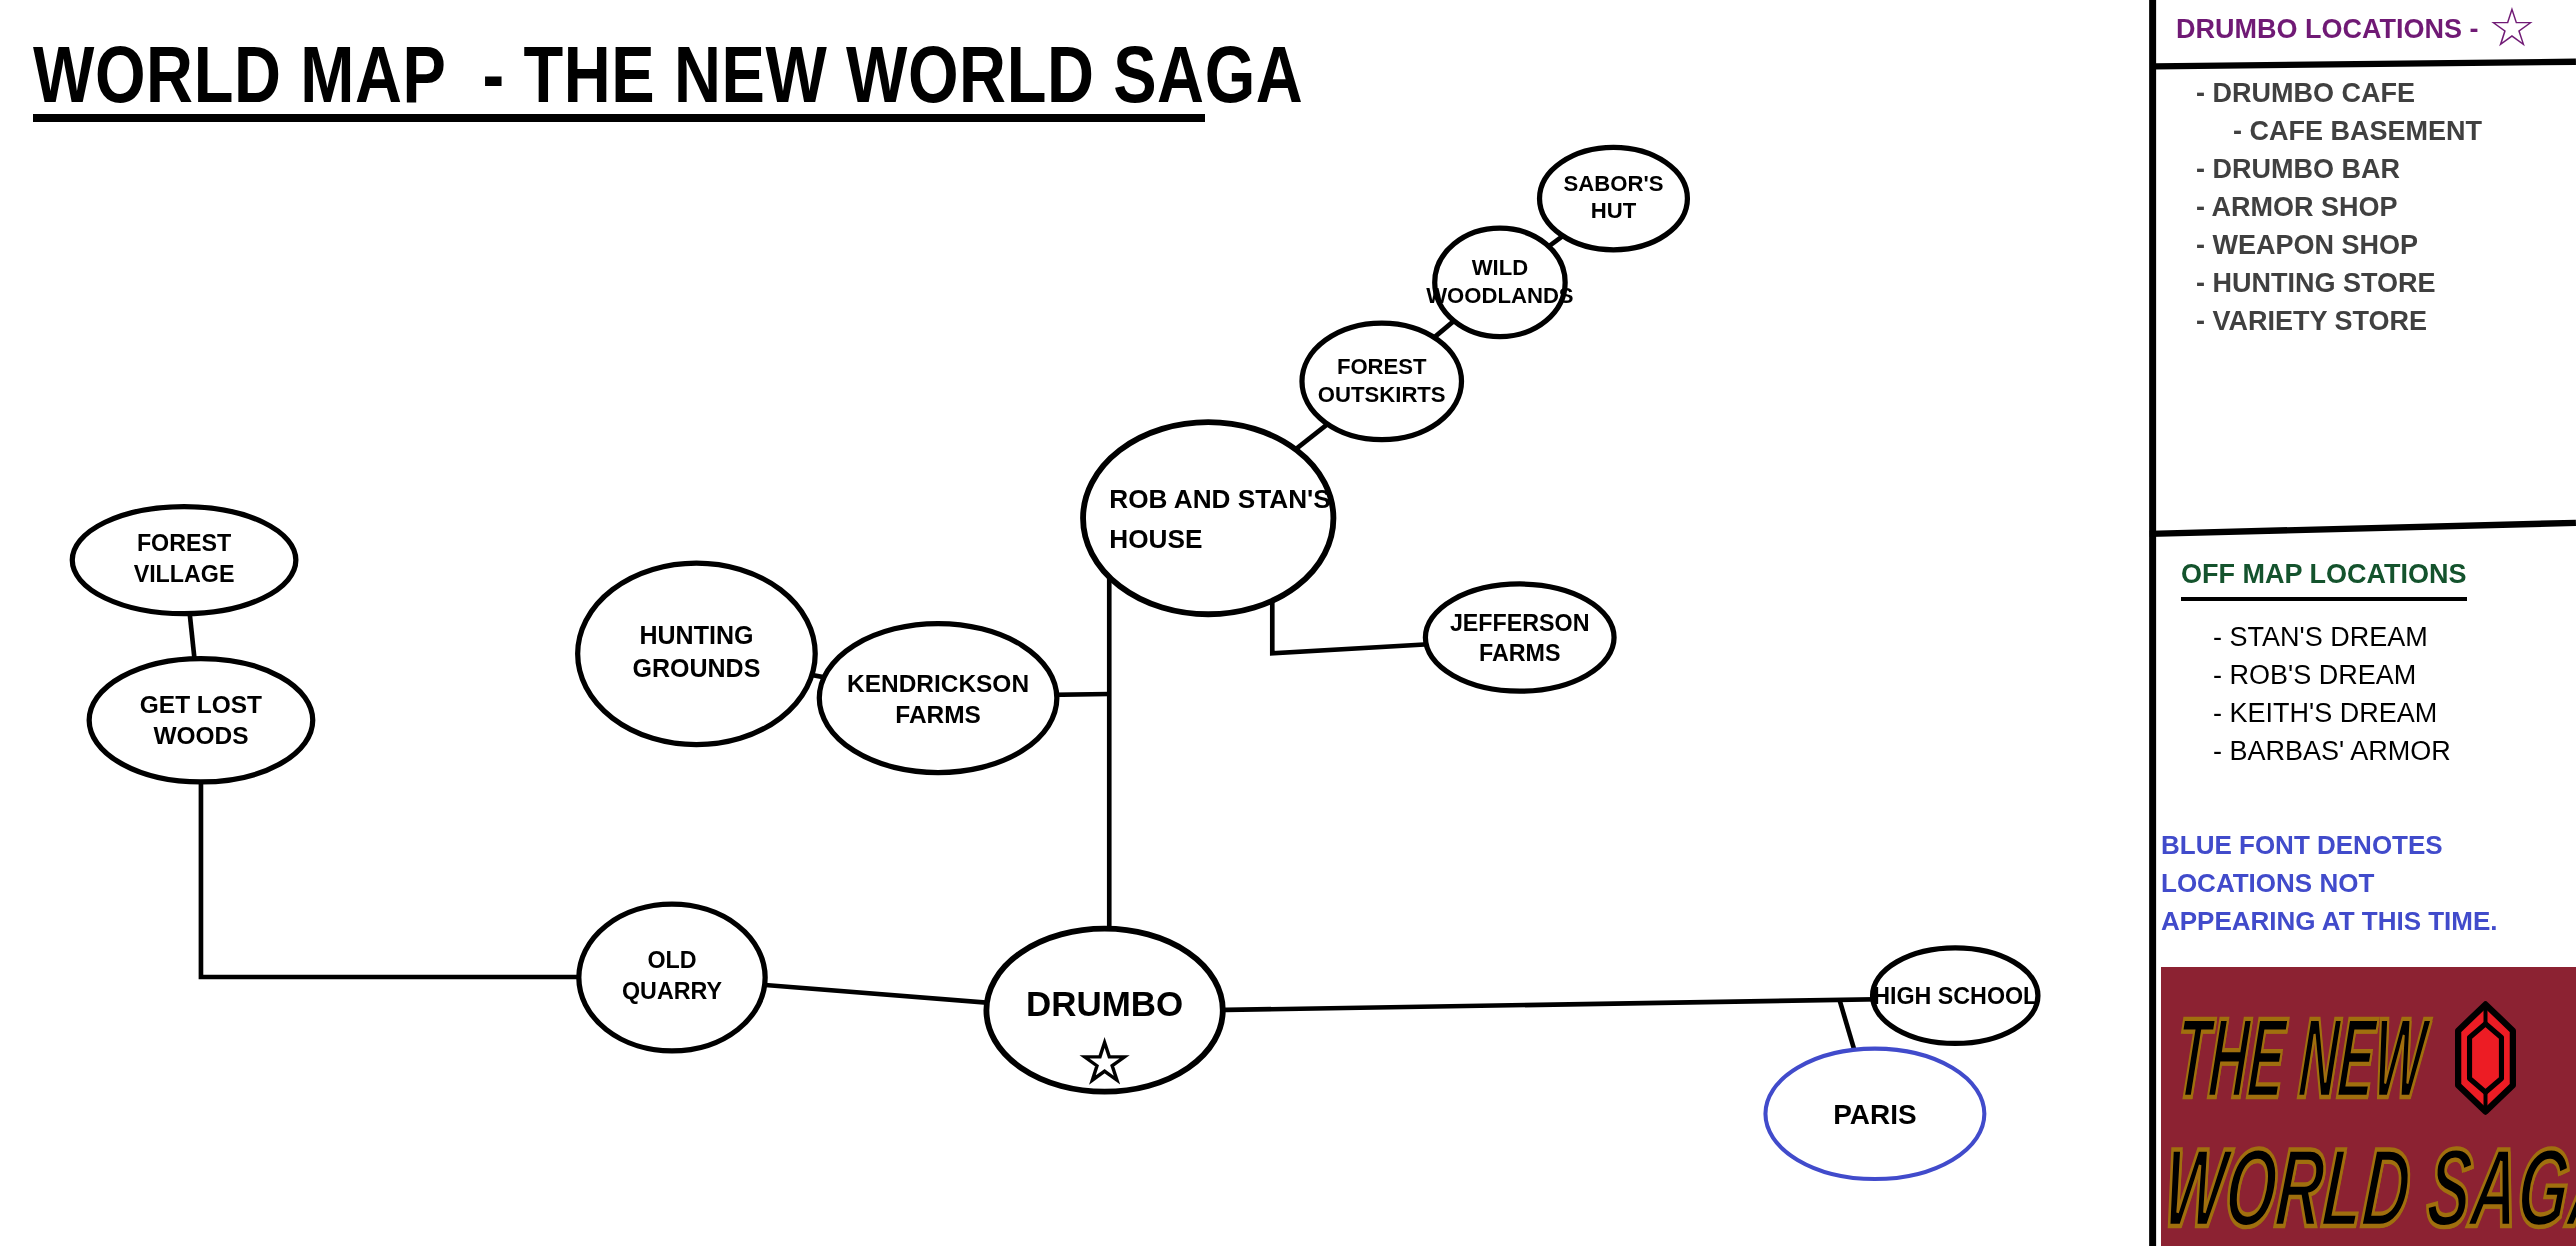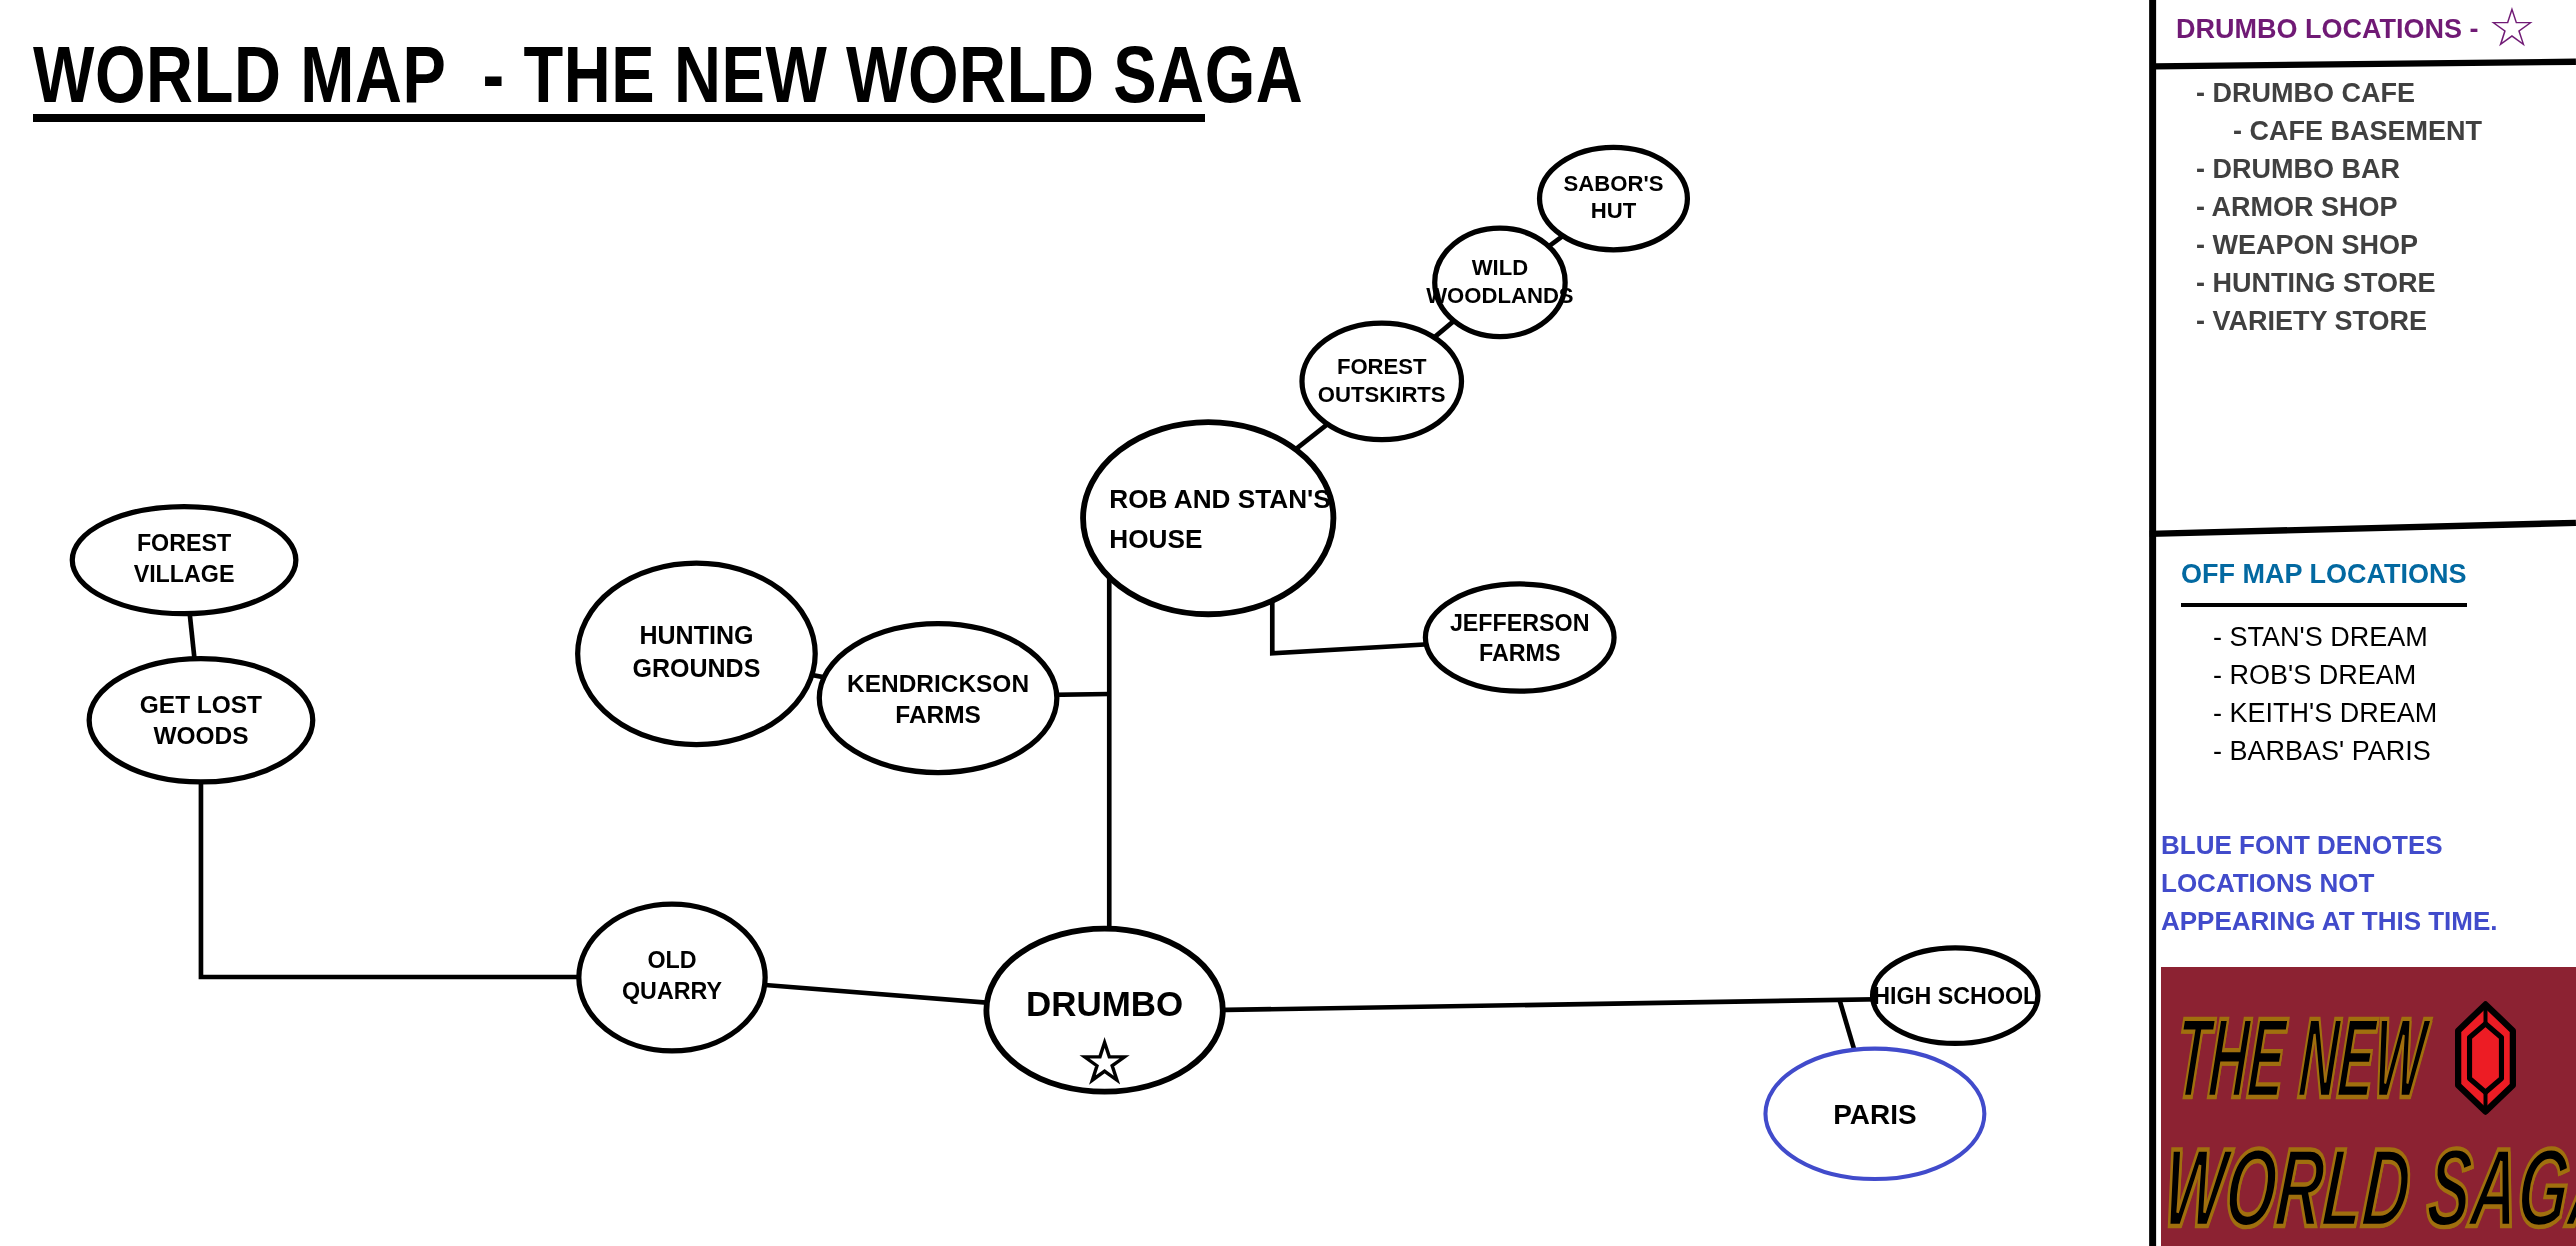--- a/index.html
+++ b/index.html
@@ -10,22 +10,22 @@
   .page-title{position:absolute;left:33px;top:29px;z-index:2;font-size:65px;font-weight:bold;
               letter-spacing:0.6px;transform:scaleY(1.22);transform-origin:left top;white-space:pre;color:#000;}
   .title-underline{position:absolute;left:33px;top:114px;width:1172px;height:8.2px;background:#000;z-index:2;}
 
   .sb-header{position:absolute;left:2176px;top:10.5px;z-index:2;display:flex;align-items:center;gap:9.3px;
              font-size:27px;font-weight:bold;color:#701a75;white-space:nowrap;}
   .sb-header .star{font-size:54px;font-weight:normal;line-height:.8;margin-top:-4.7px;}
   .sb-list{position:absolute;left:2196px;top:74px;z-index:2;font-size:27px;font-weight:bold;
            line-height:38px;color:#404040;white-space:nowrap;}
   .sb-list .indent{padding-left:37px;}
-  .om-header{position:absolute;left:2181px;top:559px;z-index:2;font-size:27px;font-weight:bold;color:#0369a1;
-             border-bottom:4.1px solid #000;padding-bottom:13px;white-space:nowrap;}
+  .om-header{position:absolute;left:2181px;top:559px;z-index:2;font-size:27px;font-weight:bold;color:#14532d;
+             border-bottom:4.1px solid #000;padding-bottom:7px;white-space:nowrap;}
   .om-list{position:absolute;left:2213px;top:618px;z-index:2;font-size:27px;font-weight:normal;
            line-height:38px;color:#000;white-space:nowrap;}
   .note{position:absolute;left:2161px;top:826px;z-index:2;font-size:26px;font-weight:bold;
         line-height:38px;color:#414BCB;white-space:nowrap;}
 
   .logo{position:absolute;left:2161px;top:967px;width:415px;height:279px;background:#8C2232;
         overflow:hidden;z-index:2;}
   .logo-l1{position:absolute;left:20px;top:26px;font-size:93px;font-weight:bold;font-style:italic;
            color:#000;-webkit-text-stroke:3.5px #A06F0E;text-shadow:1.7px 1.7px 0 #A06F0E;
            transform:scale(0.58,1.22) skewX(-8deg);transform-origin:left top;white-space:nowrap;}
@@ -131,21 +131,21 @@
     <div>- WEAPON SHOP</div>
     <div>- HUNTING STORE</div>
     <div>- VARIETY STORE</div>
   </div>
 
   <div class="om-header">OFF MAP LOCATIONS</div>
   <div class="om-list">
     <div>- STAN'S DREAM</div>
     <div>- ROB'S DREAM</div>
     <div>- KEITH'S DREAM</div>
-    <div>- BARBAS' PARIS</div>
+    <div>- BARBAS' ARMOR</div>
   </div>
 
   <div class="note">
     <div>BLUE FONT DENOTES</div>
     <div>LOCATIONS NOT</div>
     <div>APPEARING AT THIS TIME.</div>
   </div>
 
   <div class="logo">
     <div class="logo-l1">THE NEW</div>

